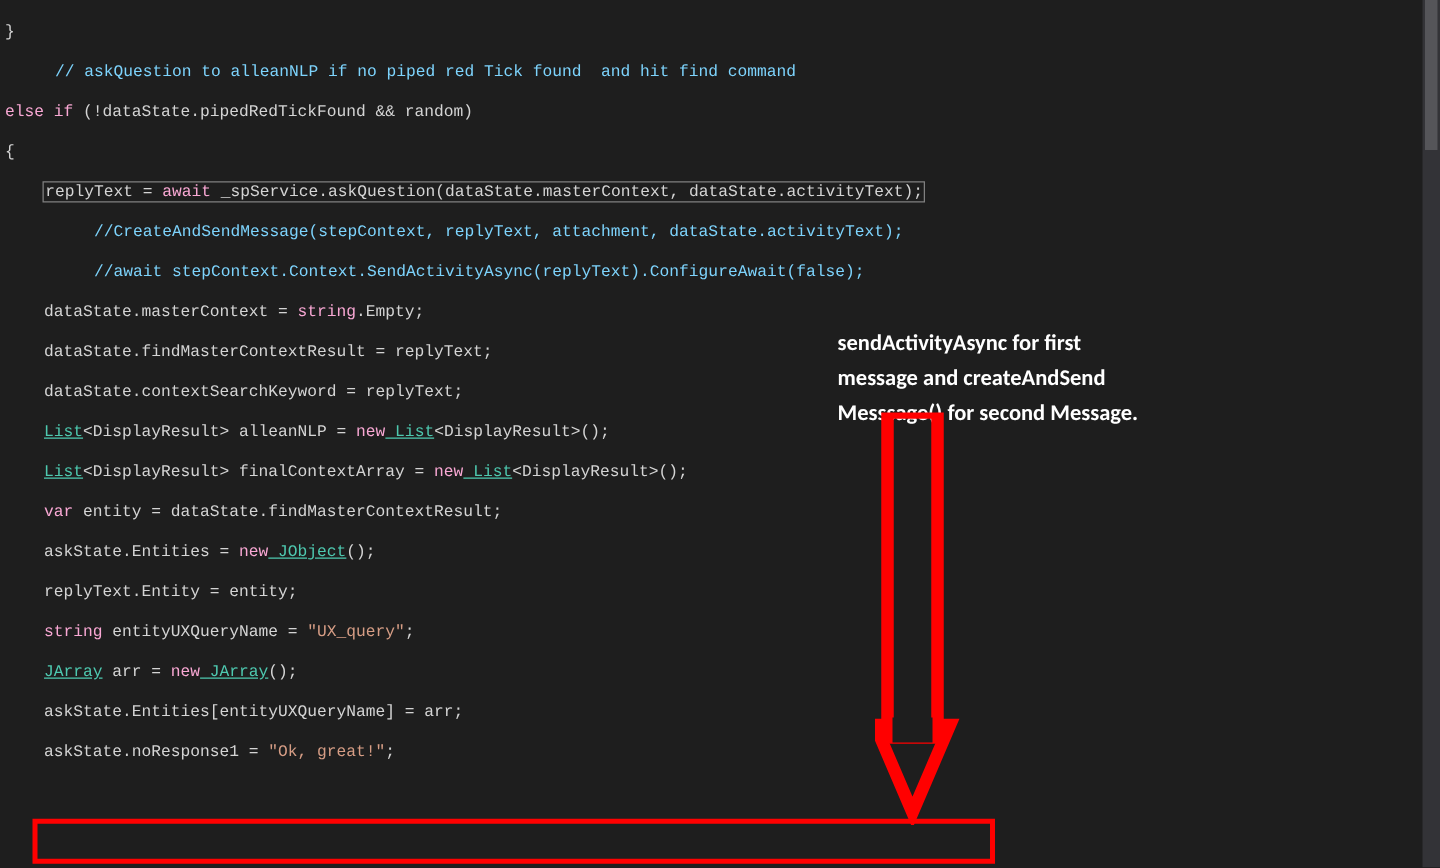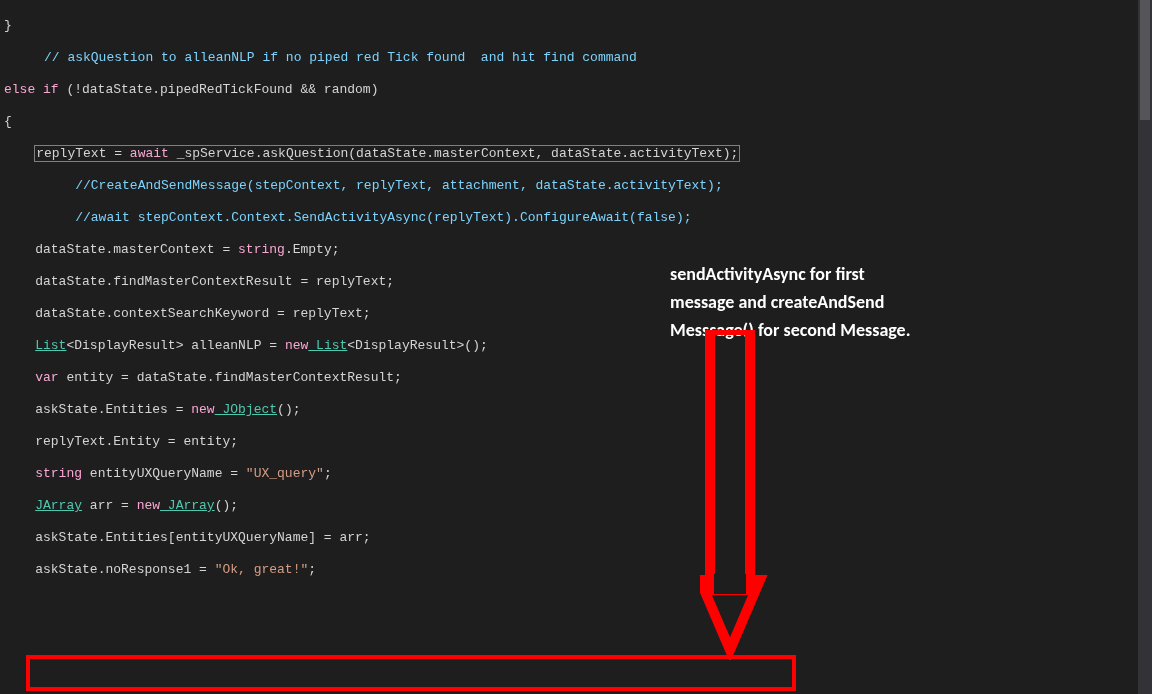--- a/index.html
+++ b/index.html
@@ -80,20 +80,21 @@
 <div class="line"><span class="c-comment">// askQuestion to alleanNLP if no piped red Tick found  and hit find command</span></div>
 <div class="line"><span class="c-keyword">else if</span><span class="c-plain"> (!dataState.pipedRedTickFound &amp;&amp; random)</span></div>
 <div class="line"><span class="c-plain">{</span></div>
 <div class="line">    <span class="outline-box"><span class="c-plain">replyText = </span><span class="c-keyword">await</span><span class="c-plain"> _spService.askQuestion(dataState.masterContext, dataState.activityText);</span></span></div>
 <div class="line">    <span class="c-comment">//CreateAndSendMessage(stepContext, replyText, attachment, dataState.activityText);</span></div>
 <div class="line">    <span class="c-comment">//await stepContext.Context.SendActivityAsync(replyText).ConfigureAwait(false);</span></div>
 <div class="line">    <span class="c-plain">dataState.masterContext = </span><span class="c-keyword">string</span><span class="c-plain">.Empty;</span></div>
 <div class="line">    <span class="c-plain">dataState.findMasterContextResult = replyText;</span></div>
 <div class="line">    <span class="c-plain">dataState.contextSearchKeyword = replyText;</span></div>
 <div class="line">    <span class="c-type">List</span><span class="c-plain">&lt;DisplayResult&gt;</span><span class="c-plain"> alleanNLP = </span><span class="c-keyword">new</span><span class="c-type"> List</span><span class="c-plain">&lt;DisplayResult&gt;</span><span class="c-plain">();</span></div>
+<div class="line">    <span class="c-type">List</span><span class="c-plain">&lt;DisplayResult&gt;</span><span class="c-plain"> finalContextArray = </span><span class="c-keyword">new</span><span class="c-type"> List</span><span class="c-plain">&lt;DisplayResult&gt;</span><span class="c-plain">();</span></div>
 <div class="line">    <span class="c-keyword">var</span><span class="c-plain"> entity = dataState.findMasterContextResult;</span></div>
 <div class="line">    <span class="c-plain">askState.Entities = </span><span class="c-keyword">new</span><span class="c-type"> JObject</span><span class="c-plain">();</span></div>
 <div class="line">    <span class="c-plain">replyText.Entity = entity;</span></div>
 <div class="line">    <span class="c-keyword">string</span><span class="c-plain"> entityUXQueryName = </span><span class="c-string">"UX_query"</span><span class="c-plain">;</span></div>
 <div class="line">    <span class="c-type">JArray</span><span class="c-plain"> arr = </span><span class="c-keyword">new</span><span class="c-type"> JArray</span><span class="c-plain">();</span></div>
 <div class="line">    <span class="c-plain">askState.Entities[entityUXQueryName] = arr;</span></div>
 <div class="line">    <span class="c-plain">askState.noResponse1 = </span><span class="c-string">"Ok, great!"</span><span class="c-plain">;</span></div>
 <div class="line"></div>
 
 

